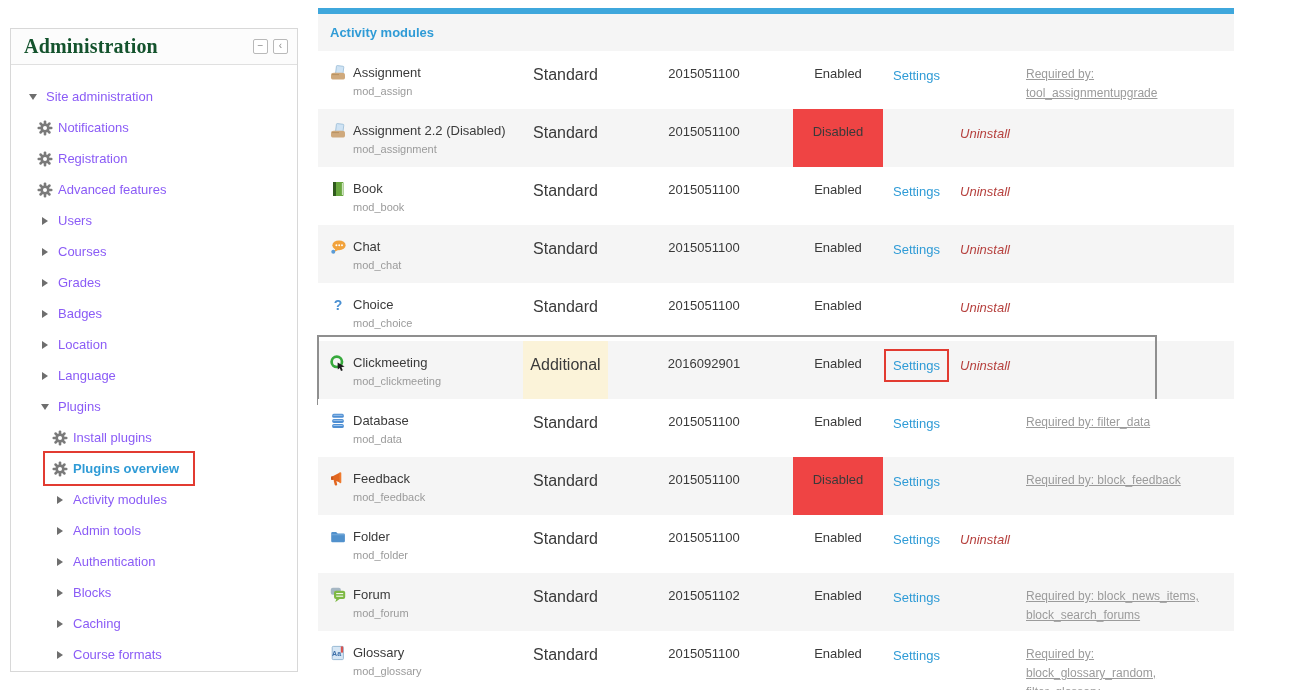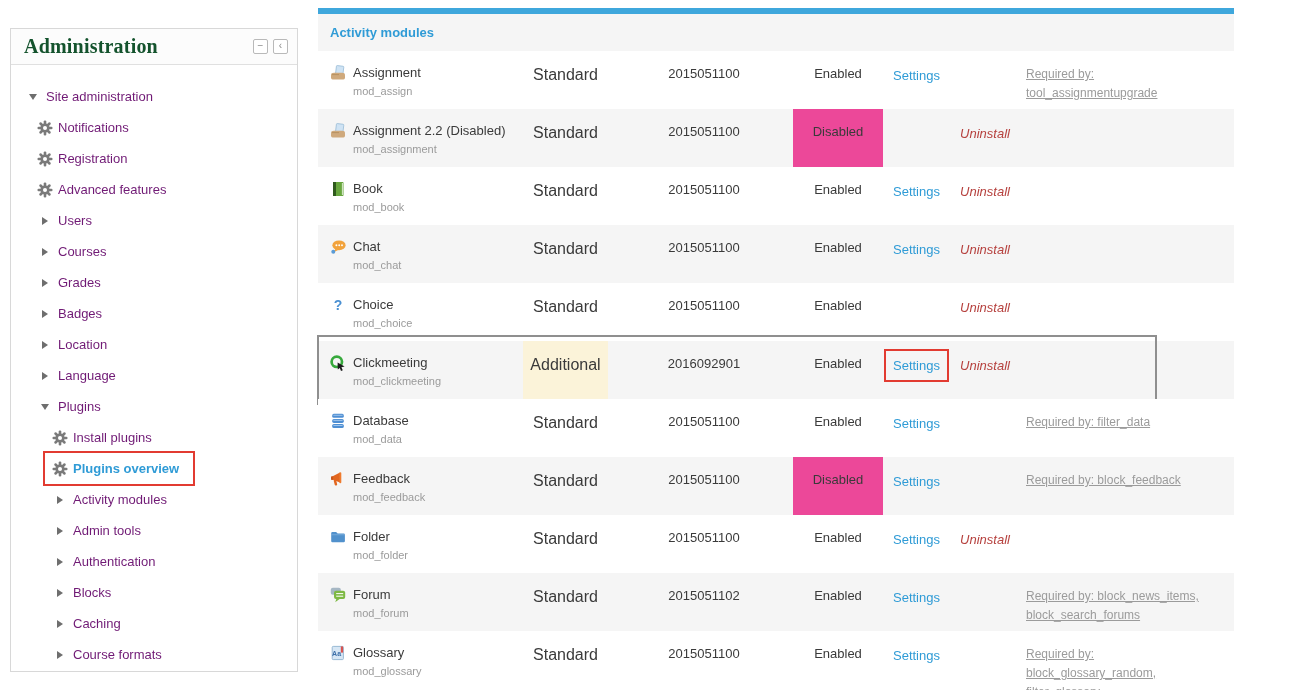--- a/index.html
+++ b/index.html
@@ -32,21 +32,21 @@
   .tree-item{
     height:31px;display:flex;align-items:center;font-size:13px;color:#414141;
     position:relative;cursor:pointer;
   }
   .lvl0{padding-left:14px;}
   .lvl1{padding-left:26px;}
   .lvl2{padding-left:41px;}
   .tw{width:16px;flex:0 0 16px;display:inline-flex;justify-content:center;align-items:center;margin-right:5px;}
   .caret-right{width:0;height:0;border-left:6px solid #6e6e6e;border-top:4px solid transparent;border-bottom:4px solid transparent;}
   .caret-down{width:0;height:0;border-top:6px solid #6e6e6e;border-left:4px solid transparent;border-right:4px solid transparent;}
-  .tree-label{color:#701a75;text-decoration:none;white-space:nowrap;}
+  .tree-label{color:#8b5cf6;text-decoration:none;white-space:nowrap;}
   .tree-item.active .tree-label{color:#2f9bd6;font-weight:bold;}
   .tree-item.redbox::after{
     content:"";position:absolute;left:32px;top:-2px;width:148px;height:31px;
     border:2px solid #e23b31;pointer-events:none;
   }
   
   .content{position:absolute;left:318px;top:8px;width:916px;}
   .topbar{height:6px;background:#3fa7dc;}
   .thead{
     height:37px;background:#f5f5f5;display:flex;align-items:center;
@@ -59,21 +59,21 @@
   .cell{box-sizing:border-box;padding-top:15px;height:58px;}
   .c-name{width:205px;display:flex;padding-left:12px;padding-top:14px;}
   .micon{width:16px;height:16px;margin-right:7px;margin-top:0;flex:0 0 16px;}
   .micon svg{width:16px;height:16px;display:block;}
   .mname{font-size:13px;color:#3a3a3a;line-height:15px;}
   .msub{font-size:11px;color:#9b9b9b;margin-top:5px;}
   .c-source{width:85px;text-align:center;font-size:16px;color:#3a3a3a;}
   .c-source.additional{background:#fbf3d9;text-align:center;}
   .c-version{width:185px;padding-left:7px;font-size:13px;color:#3a3a3a;text-align:center;}
   .c-status{width:90px;text-align:center;font-size:13px;color:#3a3a3a;}
-  .c-status.disabled{background:#ec4899;}
+  .c-status.disabled{background:#ef4444;}
   .c-settings{width:67px;text-align:center;}
   .c-uninstall{width:70px;text-align:center;font-style:italic;}
   .c-notes{flex:1;padding-left:6px;padding-right:10px;font-size:12px;color:#9b9b9b;line-height:19px;padding-top:14px;text-decoration:underline;}
   .link{color:#2f9bd6;text-decoration:none;font-size:13px;cursor:pointer;}
   .ulink{color:#b6413e;text-decoration:none;font-size:13px;cursor:pointer;}
   .row.boxed::after{
     content:"";position:absolute;left:-1px;top:-6px;width:840px;height:70px;
     border:2px solid #8f8f8f;box-sizing:border-box;pointer-events:none;
   }
   .row.sredbox .c-settings .link{outline:2px solid #e23b31;outline-offset:7px;}

